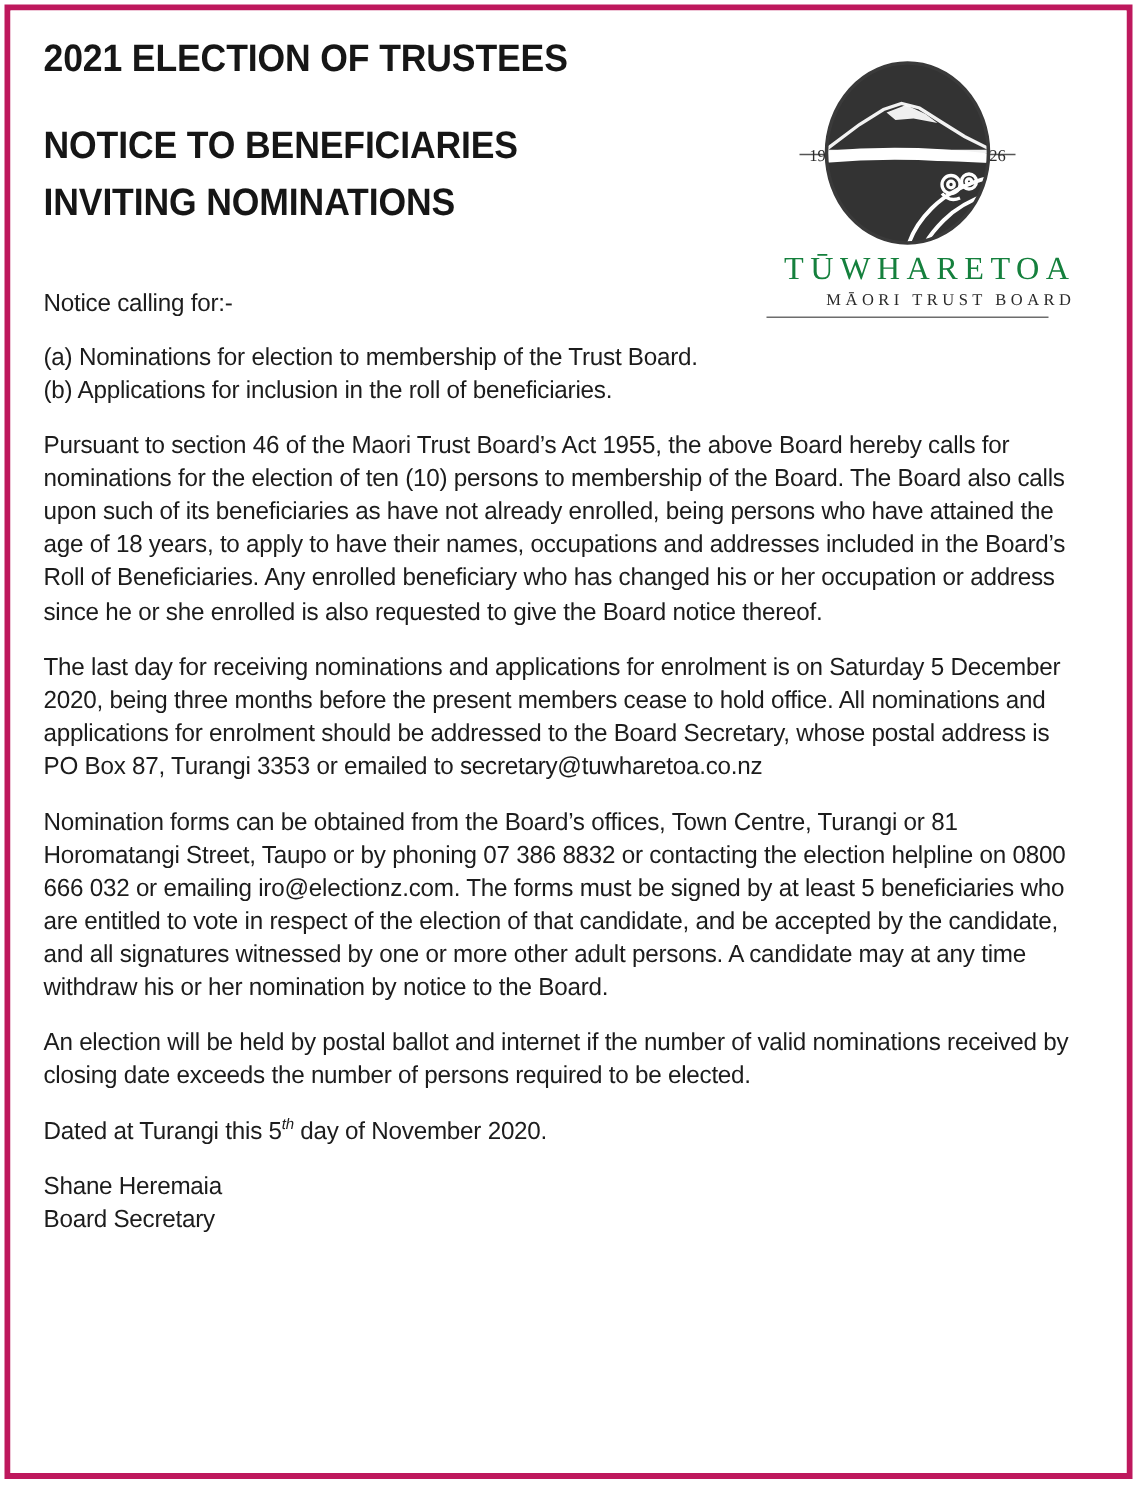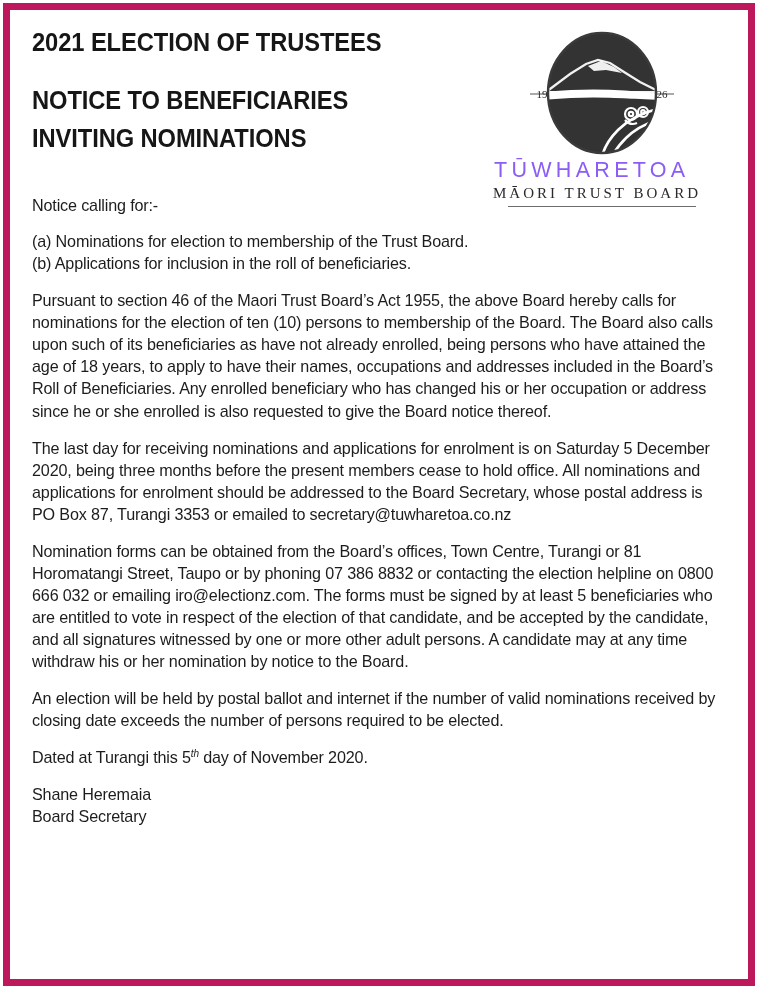--- a/index.html
+++ b/index.html
@@ -22,21 +22,21 @@
     box-sizing: border-box;
     background: #ffffff;
     padding: 3px 4px 4px 3px;
   }
 
   .frame {
     position: relative;
     width: 100%;
     height: 100%;
     box-sizing: border-box;
-    border: 7px solid #be185d;
+    border: 4px solid #be185d;
     background: #ffffff;
   }
 
   .inner {
     position: relative;
     width: 100%;
     height: 100%;
     box-sizing: border-box;
     padding: 18px 22px 10px 22px;
     background: #ffffff;
@@ -63,47 +63,47 @@
     transform: scaleX(0.93);
     transform-origin: left center;
     white-space: nowrap;
   }
   .title-gap-1 { height: 30px; }
   .title-gap-2 { height: 10px; }
 
   
   .logo {
     position: absolute;
-    top: 2px;
+    top: 14px;
     right: 12px;
     width: 224px;
-    text-align: left;
+    text-align: right;
   }
   .emblem-wrap {
     position: relative;
     width: 224px;
     height: 128px;
   }
   .emblem-svg {
     display: block;
     margin: 0 auto;
   }
   .logo-word {
-    font-family: Liberation Sans, sans-serif;
+    font-family: Liberation Serif, serif;
     font-size: 21.5px;
     letter-spacing: 4.3px;
-    color: #8b5cf6;
+    color: #15803d;
     line-height: 1.0;
     margin-top: 2px;
     white-space: nowrap;
     text-indent: 4px;
   }
   .logo-sub {
     font-family: "Liberation Serif", serif;
-    font-size: 15px;
+    font-size: 11px;
     letter-spacing: 3.0px;
     color: #2a2a2a;
     line-height: 1.0;
     margin-top: 4px;
     white-space: nowrap;
     text-indent: 3px;
   }
   .logo-rule {
     width: 188px;
     height: 1px;

